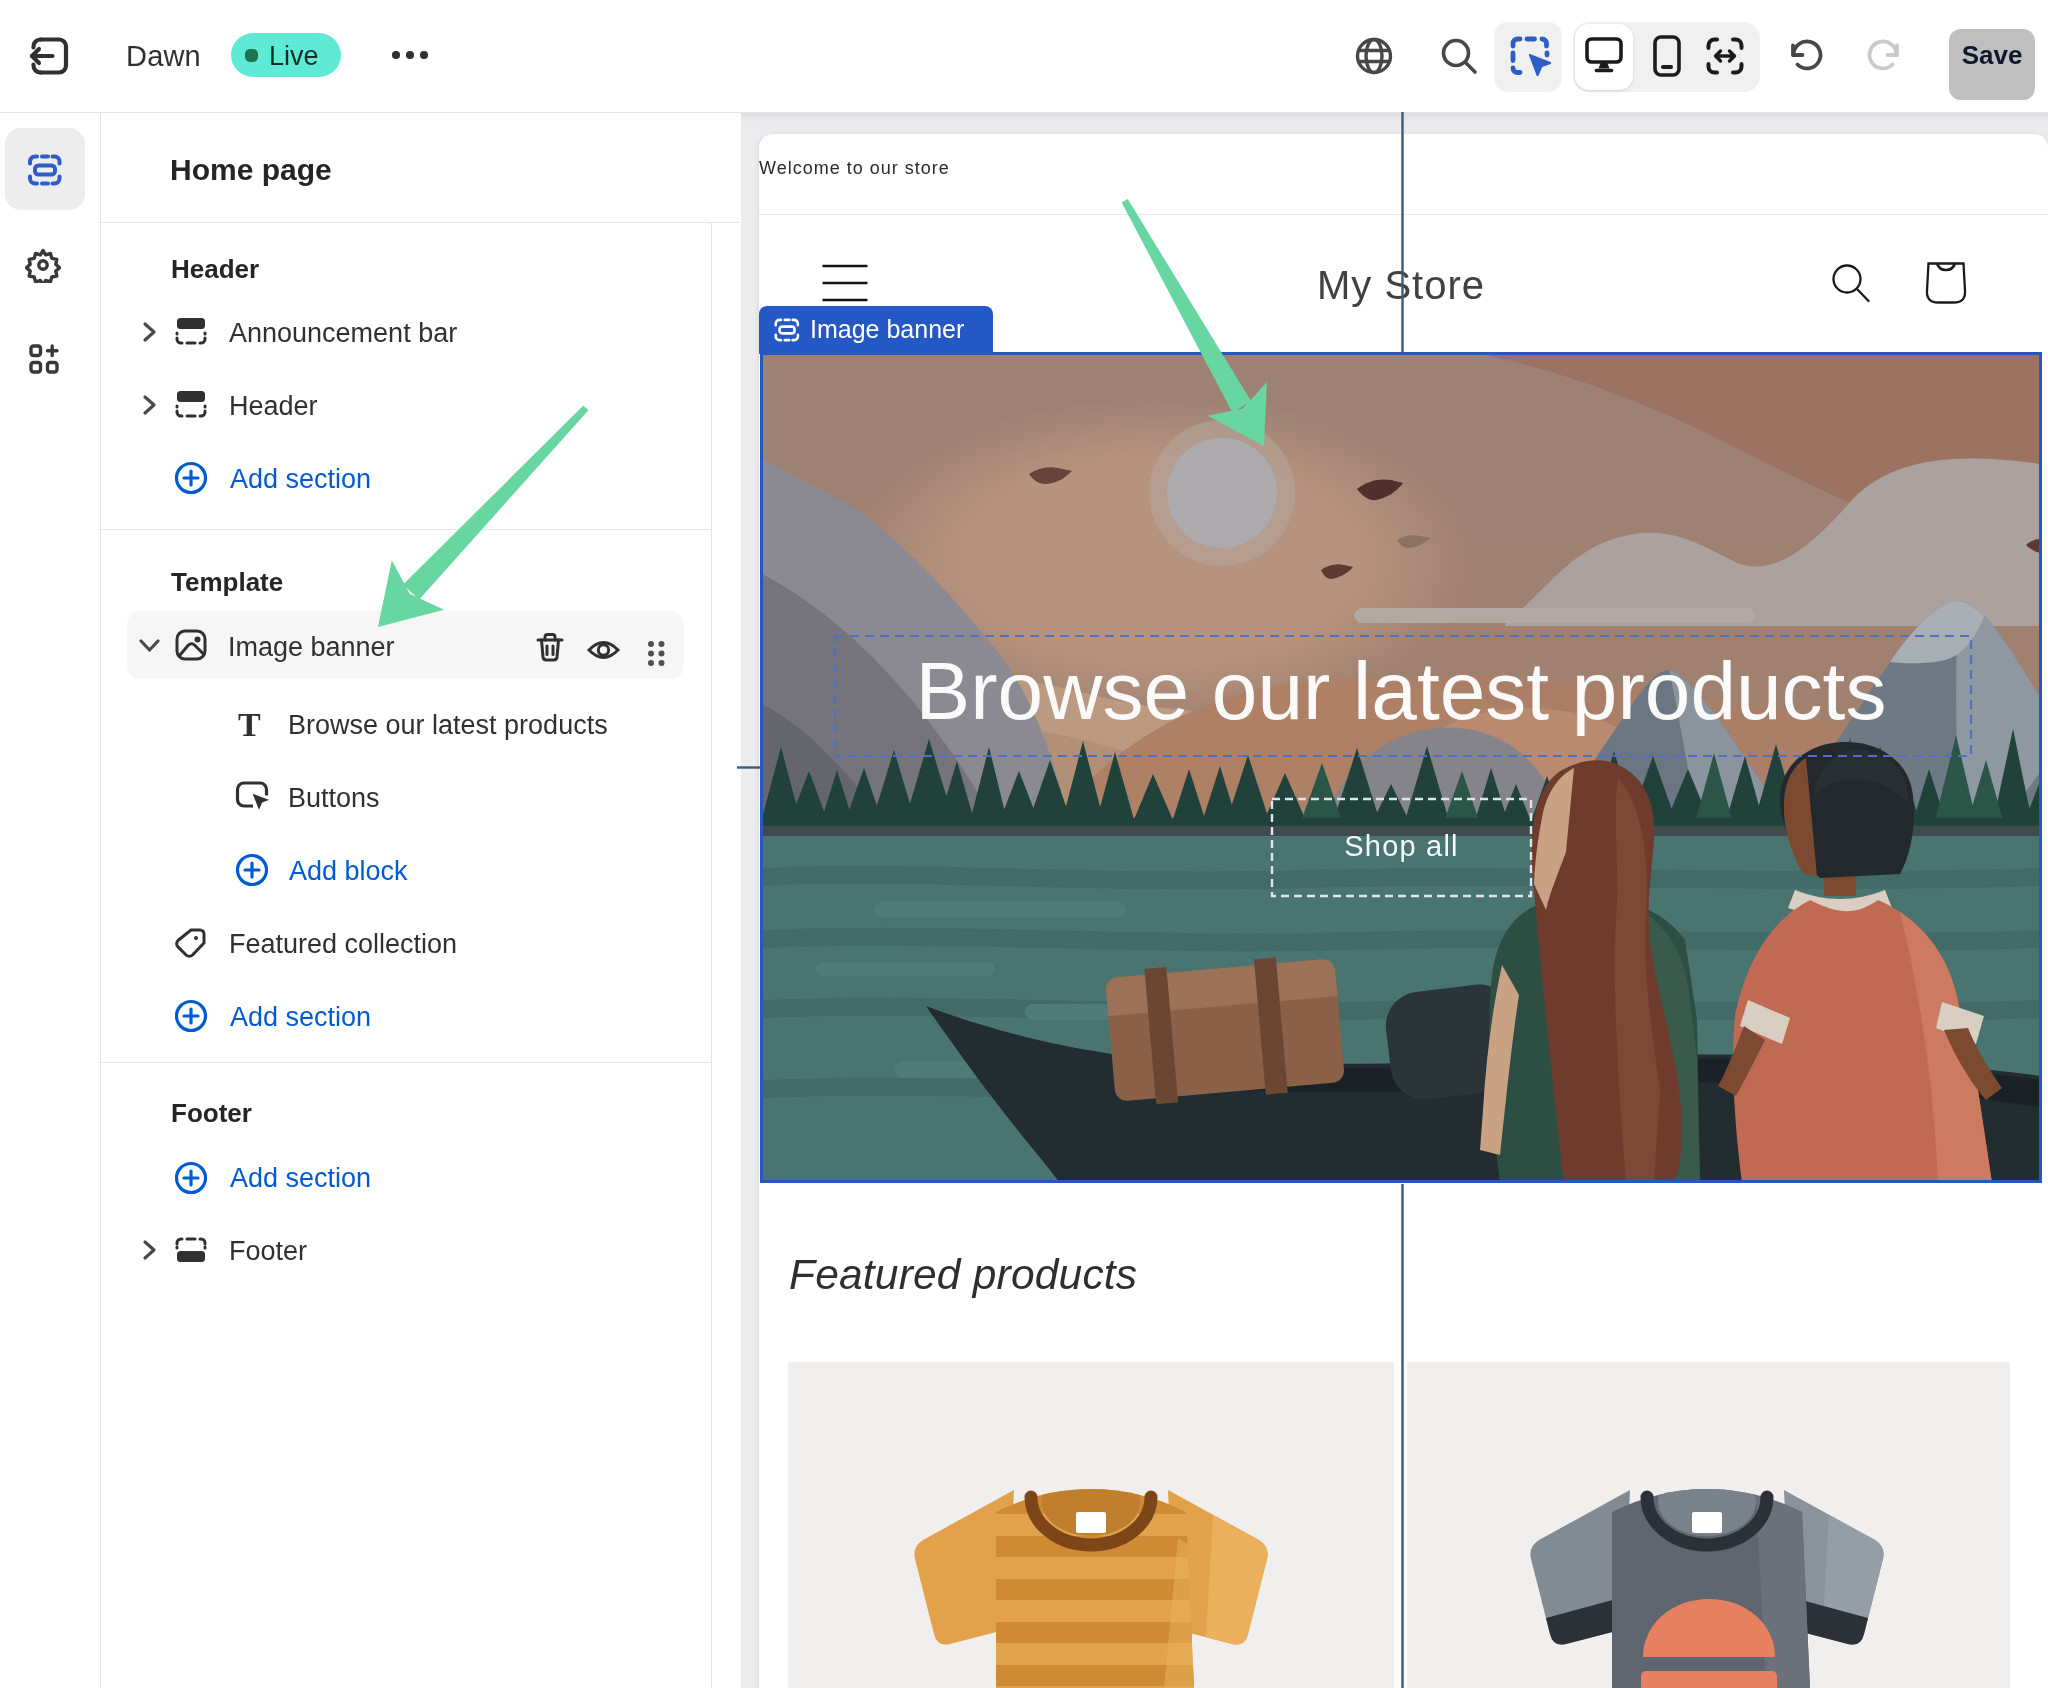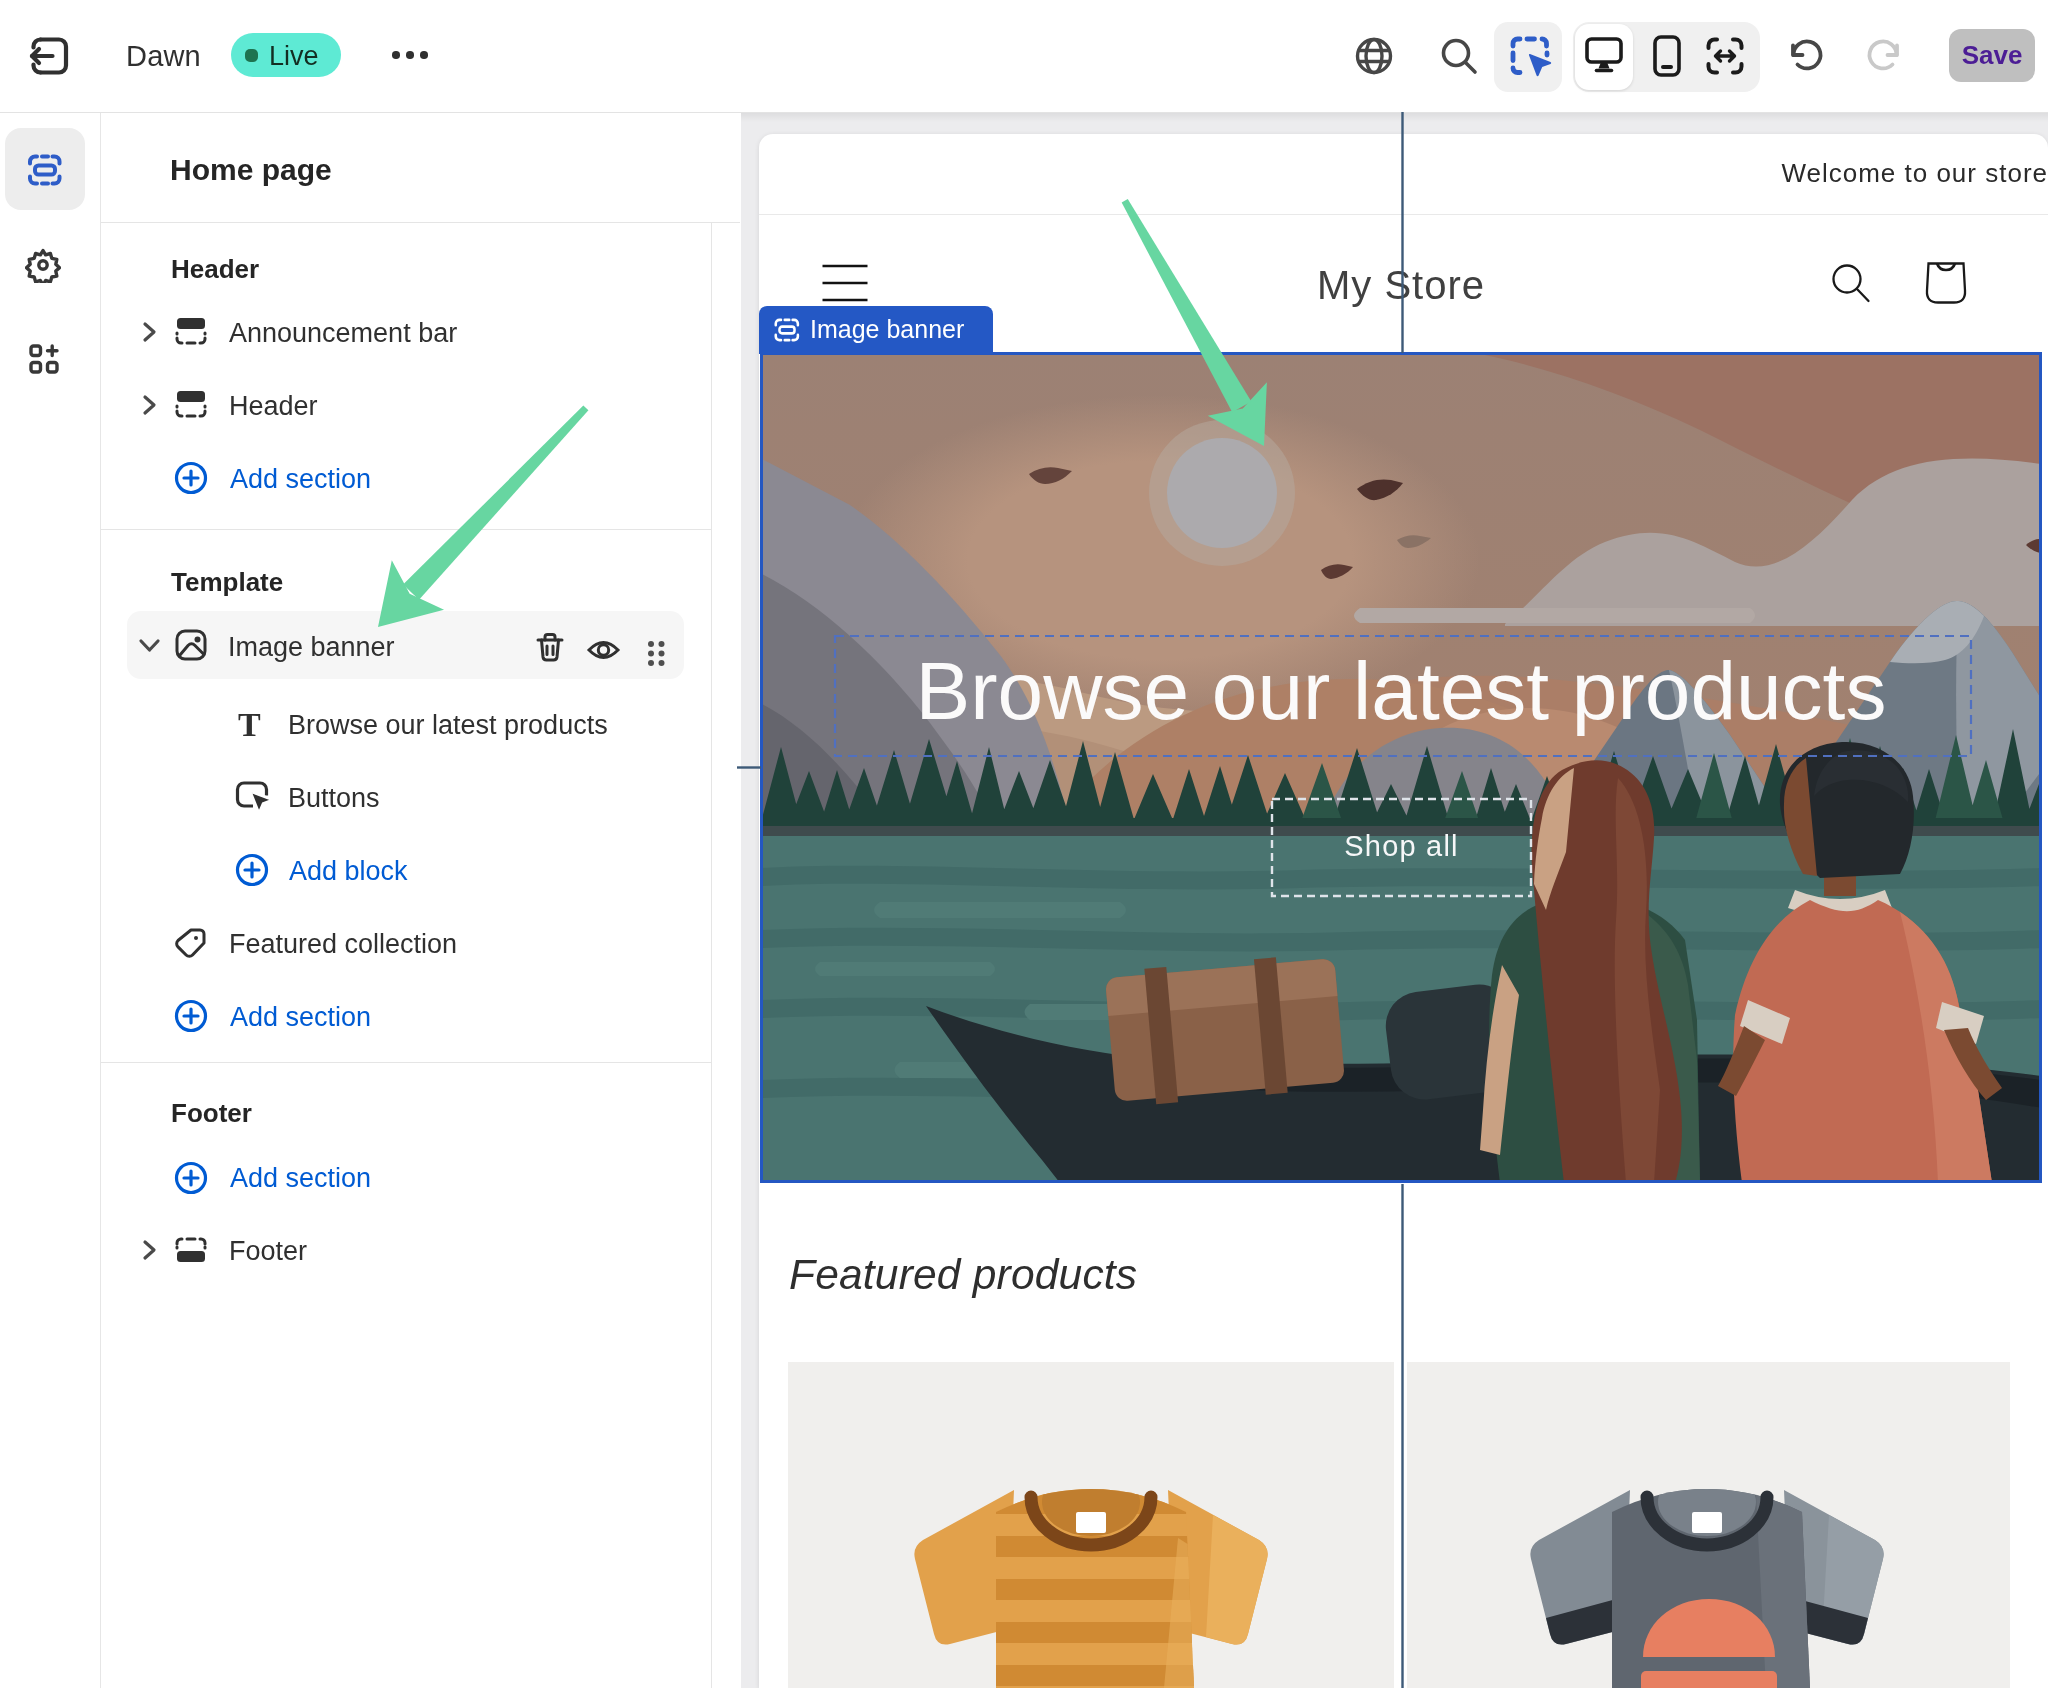--- a/index.html
+++ b/index.html
@@ -8,21 +8,21 @@
   .abs{position:absolute;}
   
   .topbar{position:absolute;left:0;top:0;width:2048px;height:112px;background:#fff;border-bottom:1px solid #e3e3e3;z-index:30;}
   .tb-name{position:absolute;left:126px;top:40px;font-size:29px;font-weight:500;color:#303030;letter-spacing:.2px;}
   .live{position:absolute;left:231px;top:33px;width:110px;height:44px;background:#5eead4;border-radius:22px;}
   .live .dot{position:absolute;left:14px;top:16px;width:13px;height:13px;border-radius:5px;background:#1e7350;}
   .live .txt{position:absolute;left:38px;top:8px;font-size:27px;font-weight:500;color:#132e22;}
   .menudots{position:absolute;left:392px;top:51px;width:46px;height:8px;}
   .menudots i{position:absolute;top:0;width:7.5px;height:7.5px;border-radius:50%;background:#303030;}
   .gbtn{position:absolute;border-radius:14px;}
-  .savebtn{position:absolute;left:1949px;top:29px;width:86px;height:53px;border-radius:12px;background:#bfbfbf;color:#4c1d95;font-size:26px;font-weight:700;text-align:center;line-height:53px;}
+  .savebtn{position:absolute;left:1949px;top:29px;width:86px;height:71px;border-radius:12px;background:#bfbfbf;color:#0f172a;font-size:26px;font-weight:700;text-align:center;line-height:53px;}
   
   .rail{position:absolute;left:0;top:112px;width:100px;height:1576px;background:#fff;border-right:1px solid #e6e6e6;z-index:20;}
   .rail-sel{position:absolute;left:5px;top:16px;width:80px;height:82px;border-radius:16px;background:#ededed;}
   
   .panel{position:absolute;left:101px;top:112px;width:639px;height:1208px;background:#fff;z-index:10;}
   .panel .hdiv{position:absolute;left:0;height:1px;background:#e5e5e5;}
   .ptitle{position:absolute;left:69px;top:41px;font-size:30px;font-weight:700;color:#252525;}
   .plabel{position:absolute;left:70px;font-size:26px;font-weight:700;color:#252525;}
   .prow-t{position:absolute;font-size:27px;color:#303030;}
   .blue{color:#005bd3;}
@@ -228,21 +228,21 @@
           <circle cx="560.5" cy="551" r="3"></circle>
       </g>
     </svg>
   </div>
 
   <div class="stage">
     <div class="card"></div>
     <div style="position:absolute;left:0;top:0;width:100%;height:10px;background:linear-gradient(rgba(0,0,0,.07),rgba(0,0,0,0));"></div>
   </div>
   <div class="abs" style="left:759px;top:134px;width:1289px;height:80px;z-index:6;border-bottom:1px solid #e9e9e9;">
-    <span style="position:absolute;top:24px;left:0;width:100%;text-align:right;font-size:26px;letter-spacing:1px;color:#2a2a2a;">Welcome to our store</span>
+    <span style="position:absolute;top:24px;left:0;width:100%;text-align:left;font-size:18px;letter-spacing:1px;color:#2a2a2a;">Welcome to our store</span>
   </div>
   <svg class="abs" style="left:822px;top:263px;z-index:6" width="46" height="40" viewBox="0 0 46 40" stroke="#121212" stroke-width="2.6">
     <path d="M0.5 3 h45 M0.5 20 h45 M0.5 37 h45"></path>
   </svg>
   <div class="abs" style="left:760px;top:262px;width:1282px;text-align:center;font-size:40px;line-height:1.15;color:#404040;letter-spacing:1px;z-index:6">My Store</div>
   <svg class="abs" style="left:1830px;top:262px;z-index:6" width="42" height="42" viewBox="0 0 42 42" fill="none" stroke="#1a1a1a" stroke-width="2.3">
     <circle cx="17" cy="17" r="13.5"></circle>
     <path d="M27 27 L38.5 39" stroke-linecap="round"></path>
   </svg>
   <svg class="abs" style="left:1925px;top:261px;z-index:6" width="42" height="44" viewBox="0 0 42 44" fill="none" stroke="#1a1a1a" stroke-width="2.3">

